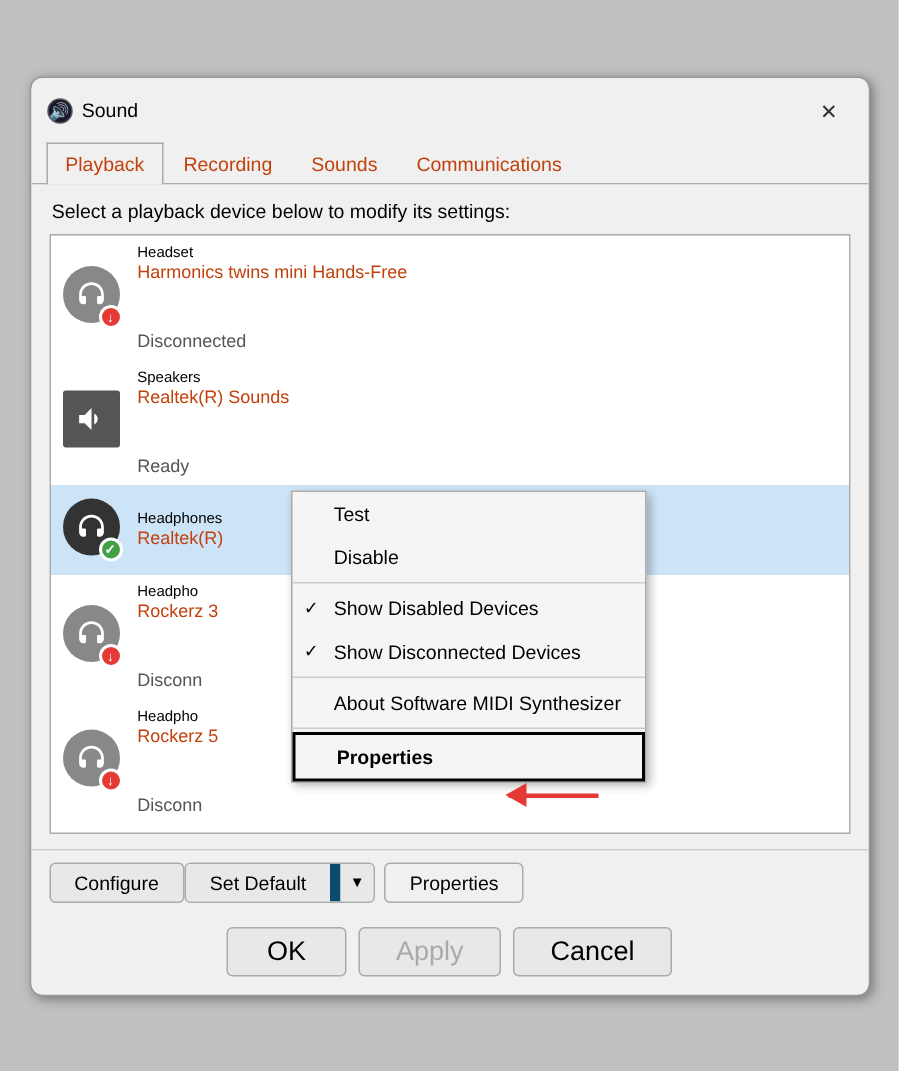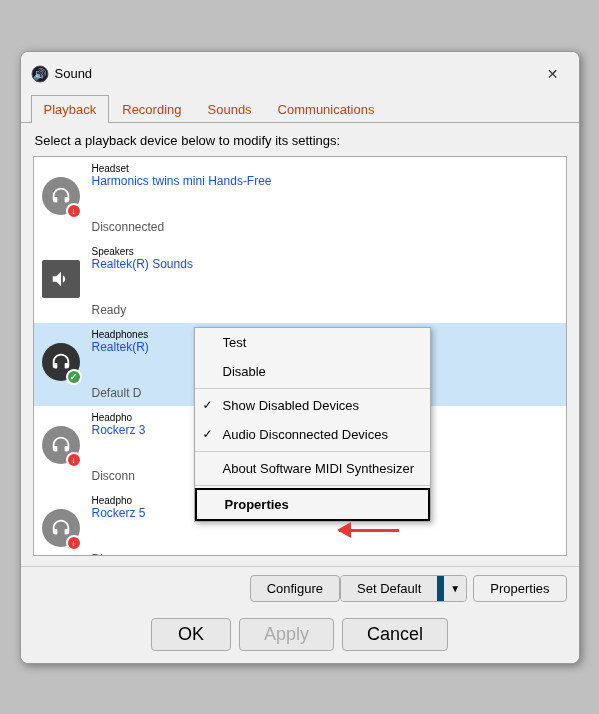--- a/index.html
+++ b/index.html
@@ -145,21 +145,21 @@
       align-items: center;
       justify-content: center;
       font-size: 9px;
       font-weight: bold;
       color: white;
     }
     .badge-red { background: #e53935; }
     .badge-green { background: #43a047; }
     .device-info { flex: 1; }
     .device-name { font-size: 10px; font-weight: 400; color: #000; }
-    .device-sub { font-size: 12px; color: #1d4ed8; }
+    .device-sub { font-size: 12px; color: #c2410c; }
     .device-status { font-size: 12px; color: #555; margin-top: 32px; }
 
     
     .context-menu {
       position: absolute;
       background: #f5f5f5;
       border: 1px solid #aaa;
       box-shadow: 2px 2px 6px rgba(0,0,0,0.3);
       z-index: 100;
       min-width: 220px;
@@ -196,21 +196,21 @@
       align-items: center;
       z-index: 200;
       pointer-events: none;
     }
 
     
     .bottom-bar {
       display: flex;
       align-items: center;
       padding: 8px 12px;
-      justify-content: flex-end;
+      justify-content: flex-start;
       background: #f0f0f0;
       border-top: 1px solid #ccc;
     }
     .bottom-left { display: flex; gap: 6px; }
     .bottom-right { display: flex; gap: 6px; align-items: center; }
     .btn {
       padding: 5px 16px;
       font-size: 13px;
       border: 1px solid #aaa;
       background: #e8e8e8;
@@ -328,21 +328,20 @@
             <div class="device-icon-base dark" style="background:#333">
               <svg width="22" height="22" viewBox="0 0 24 24" fill="white">
                   <path d="M12 3C7 3 3 7 3 12v4a3 3 0 003 3h1a1 1 0 001-1v-4a1 1 0 00-1-1H5v-1c0-3.87 3.13-7 7-7s7 3.13 7 7v1h-2a1 1 0 00-1 1v4a1 1 0 001 1h1a3 3 0 003-3v-4c0-5-4-9-9-9z"></path>
                 </svg>
             </div>
             <div class="status-badge badge-green">✓</div>
           </div>
           <div class="device-info">
             <div class="device-name">Headphones</div>
             <div class="device-sub">Realtek(R)</div>
-            <div class="device-status">Default D</div>
           </div>
         </div>
 
         <div class="device-item">
           <div class="device-icon-wrap">
             <div class="device-icon-base" style="background:#888">
               <svg width="22" height="22" viewBox="0 0 24 24" fill="white">
                   <path d="M12 3C7 3 3 7 3 12v4a3 3 0 003 3h1a1 1 0 001-1v-4a1 1 0 00-1-1H5v-1c0-3.87 3.13-7 7-7s7 3.13 7 7v1h-2a1 1 0 00-1 1v4a1 1 0 001 1h1a3 3 0 003-3v-4c0-5-4-9-9-9z"></path>
                 </svg>
             </div>
@@ -395,21 +394,21 @@
         <div class="ctx-item">
           <span>Disable</span>
         </div>
         <div class="ctx-divider"></div>
         <div class="ctx-item">
           <span class="ctx-check">✓</span>
           <span>Show Disabled Devices</span>
         </div>
         <div class="ctx-item">
           <span class="ctx-check">✓</span>
-          <span>Audio Disconnected Devices</span>
+          <span>Show Disconnected Devices</span>
         </div>
         <div class="ctx-divider"></div>
         <div class="ctx-item">
           <span>About Software MIDI Synthesizer</span>
         </div>
         <div class="ctx-divider"></div>
         <div class="ctx-item highlighted" style="border: 2px solid #000; font-weight: 700;">
           <span>Properties</span>
         </div>
       </div>

